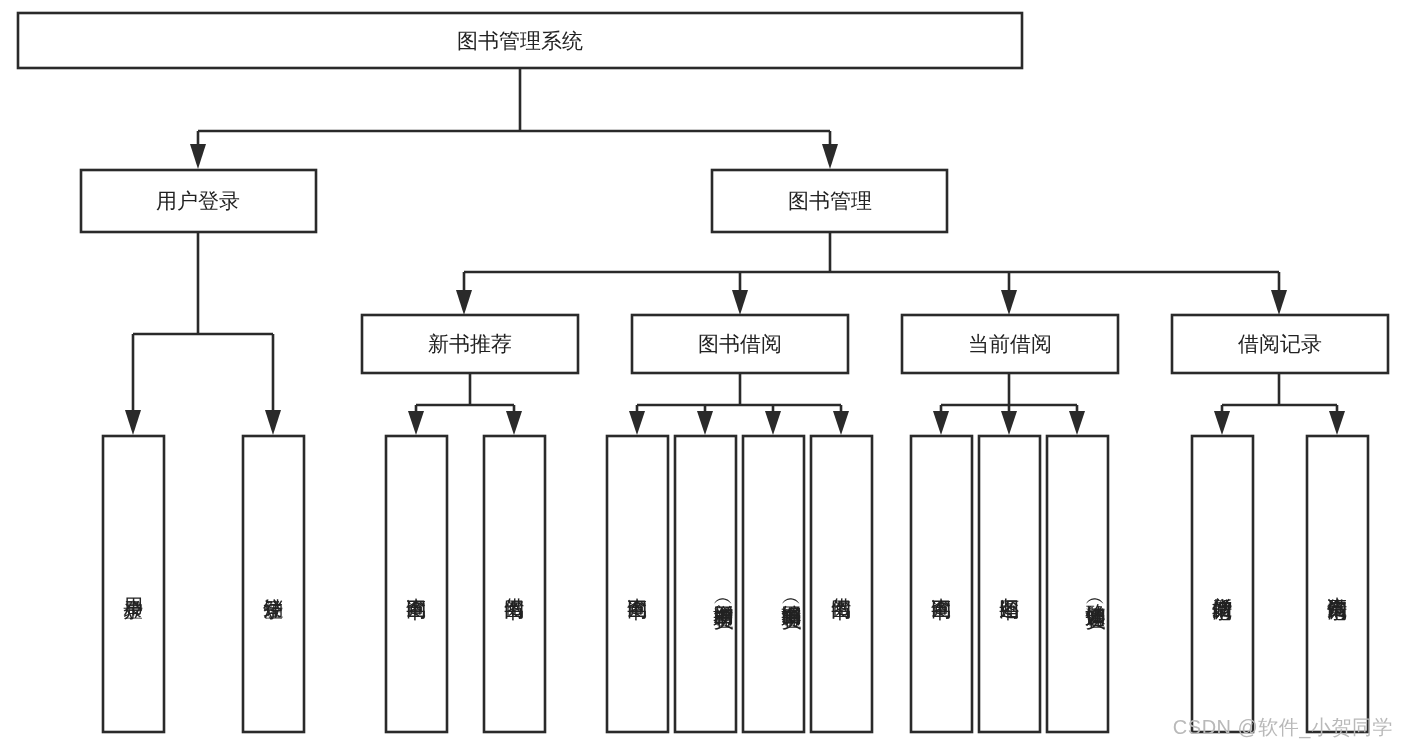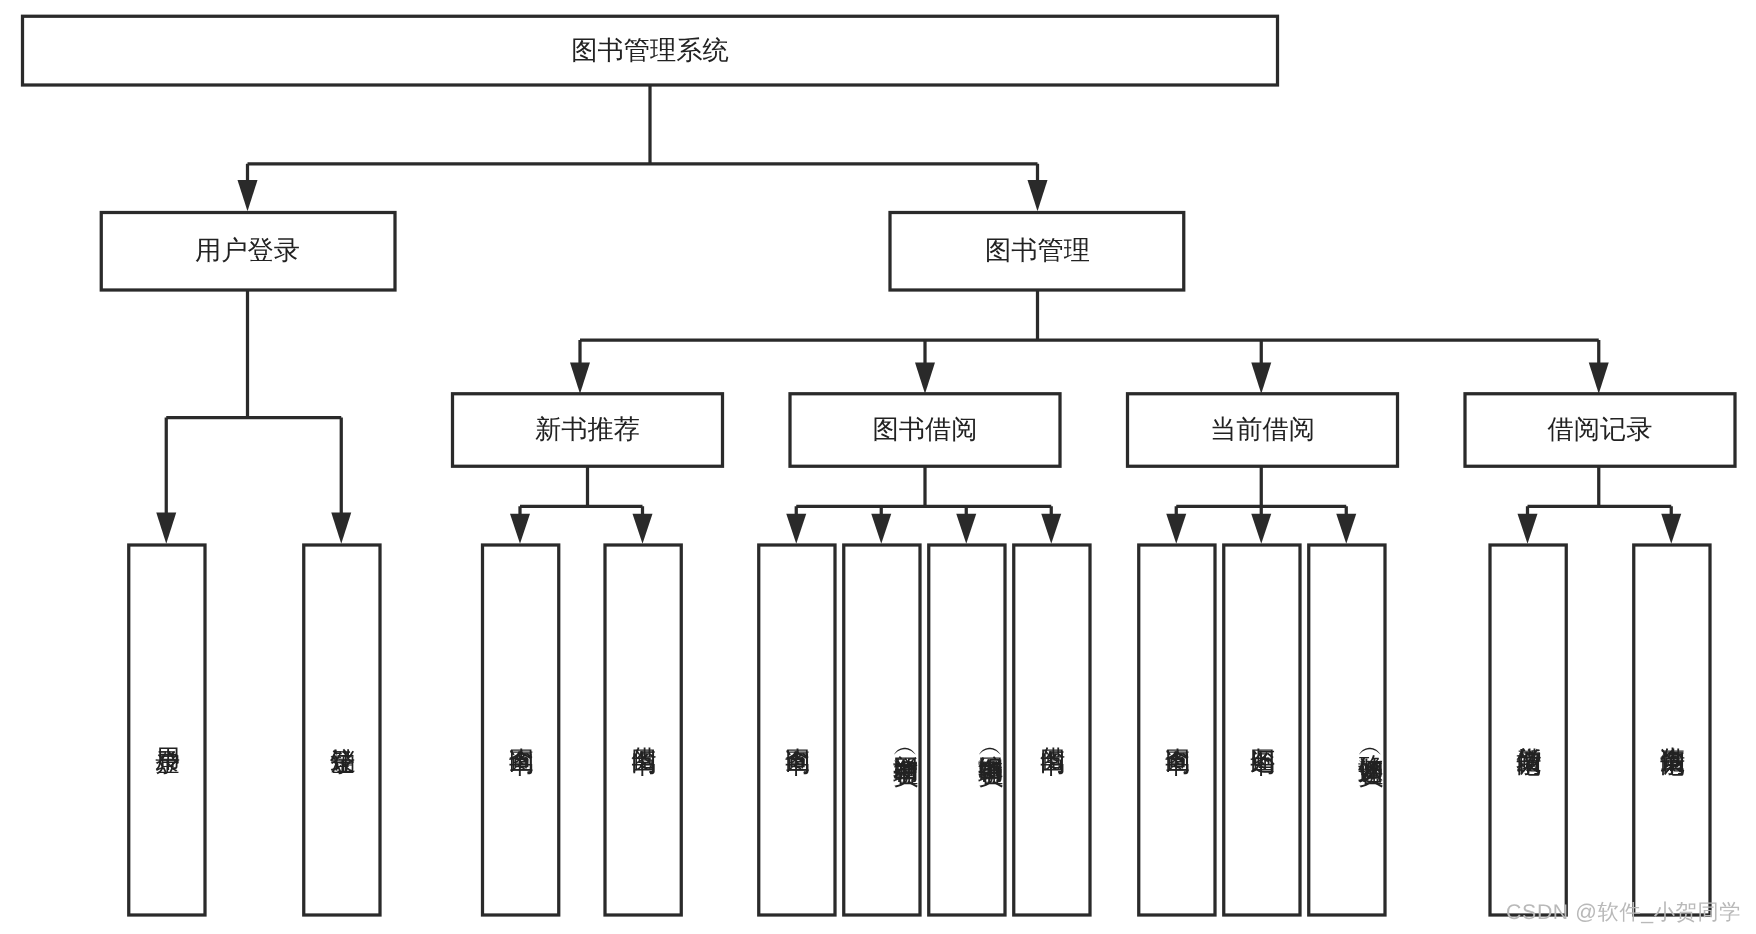--- a/index.html
+++ b/index.html
@@ -60,21 +60,21 @@
     text-orientation: upright;
     letter-spacing: 1px;
     white-space: nowrap;
     pointer-events: none;
   }
   .watermark {
     position: absolute;
     right: 12px;
     bottom: 6px;
     font-family: "Liberation Sans", "DejaVu Sans", sans-serif;
-    font-size: 17px;
+    font-size: 20px;
     color: #b9b9b9;
     letter-spacing: 0.5px;
     white-space: nowrap;
   }
 </style>
 </head>
 <body>
 
 <div id="diagram-root">
 

